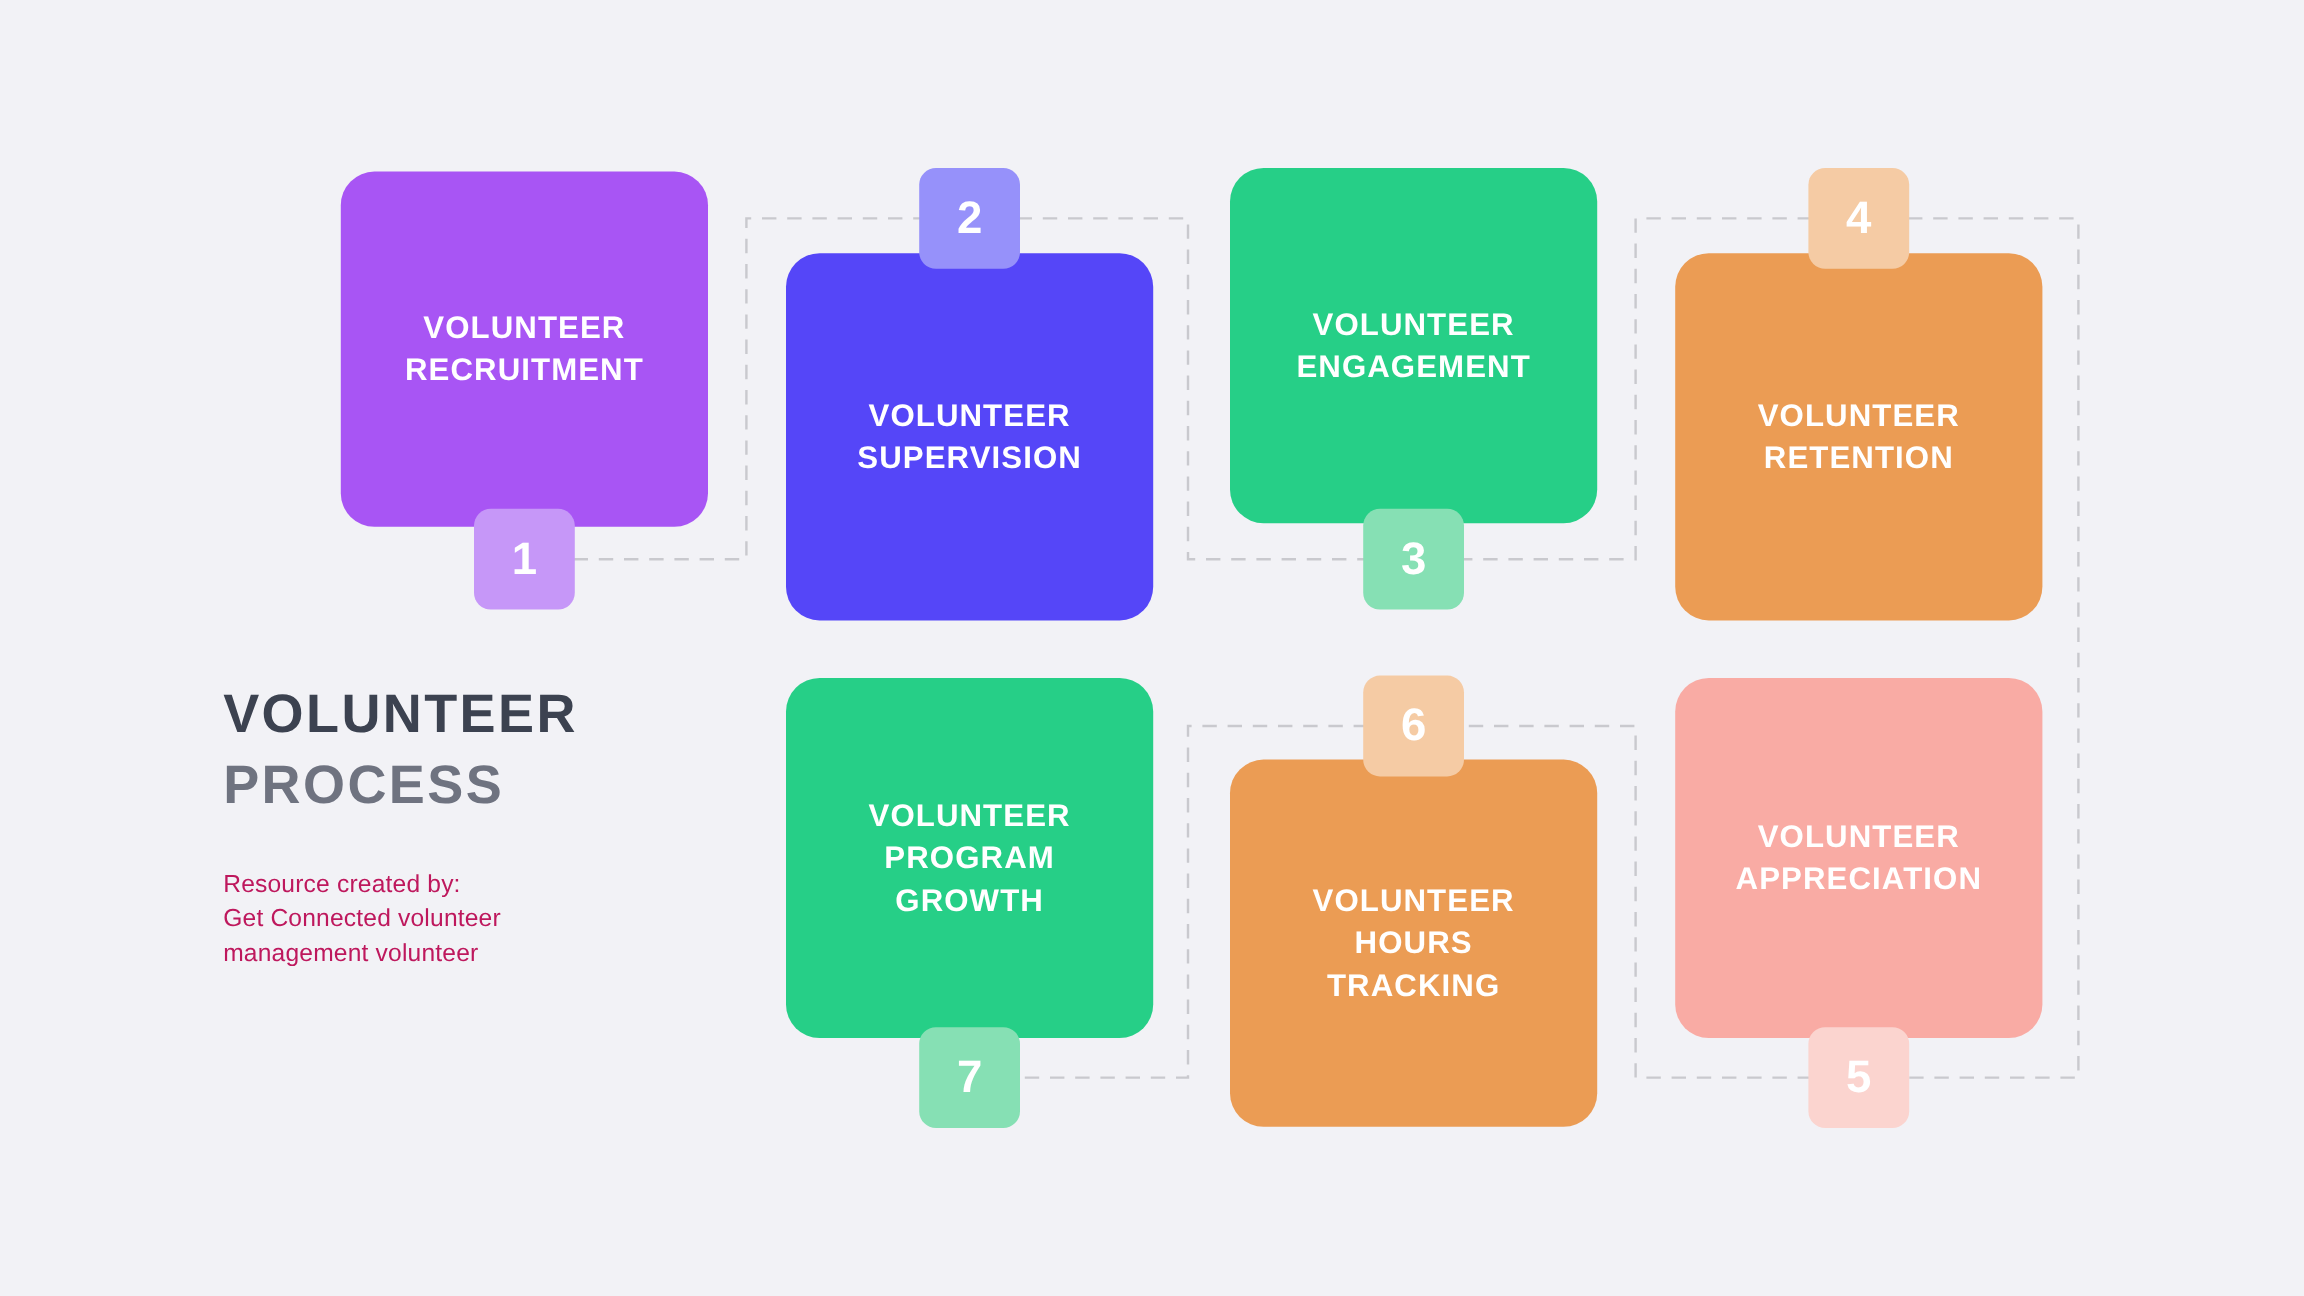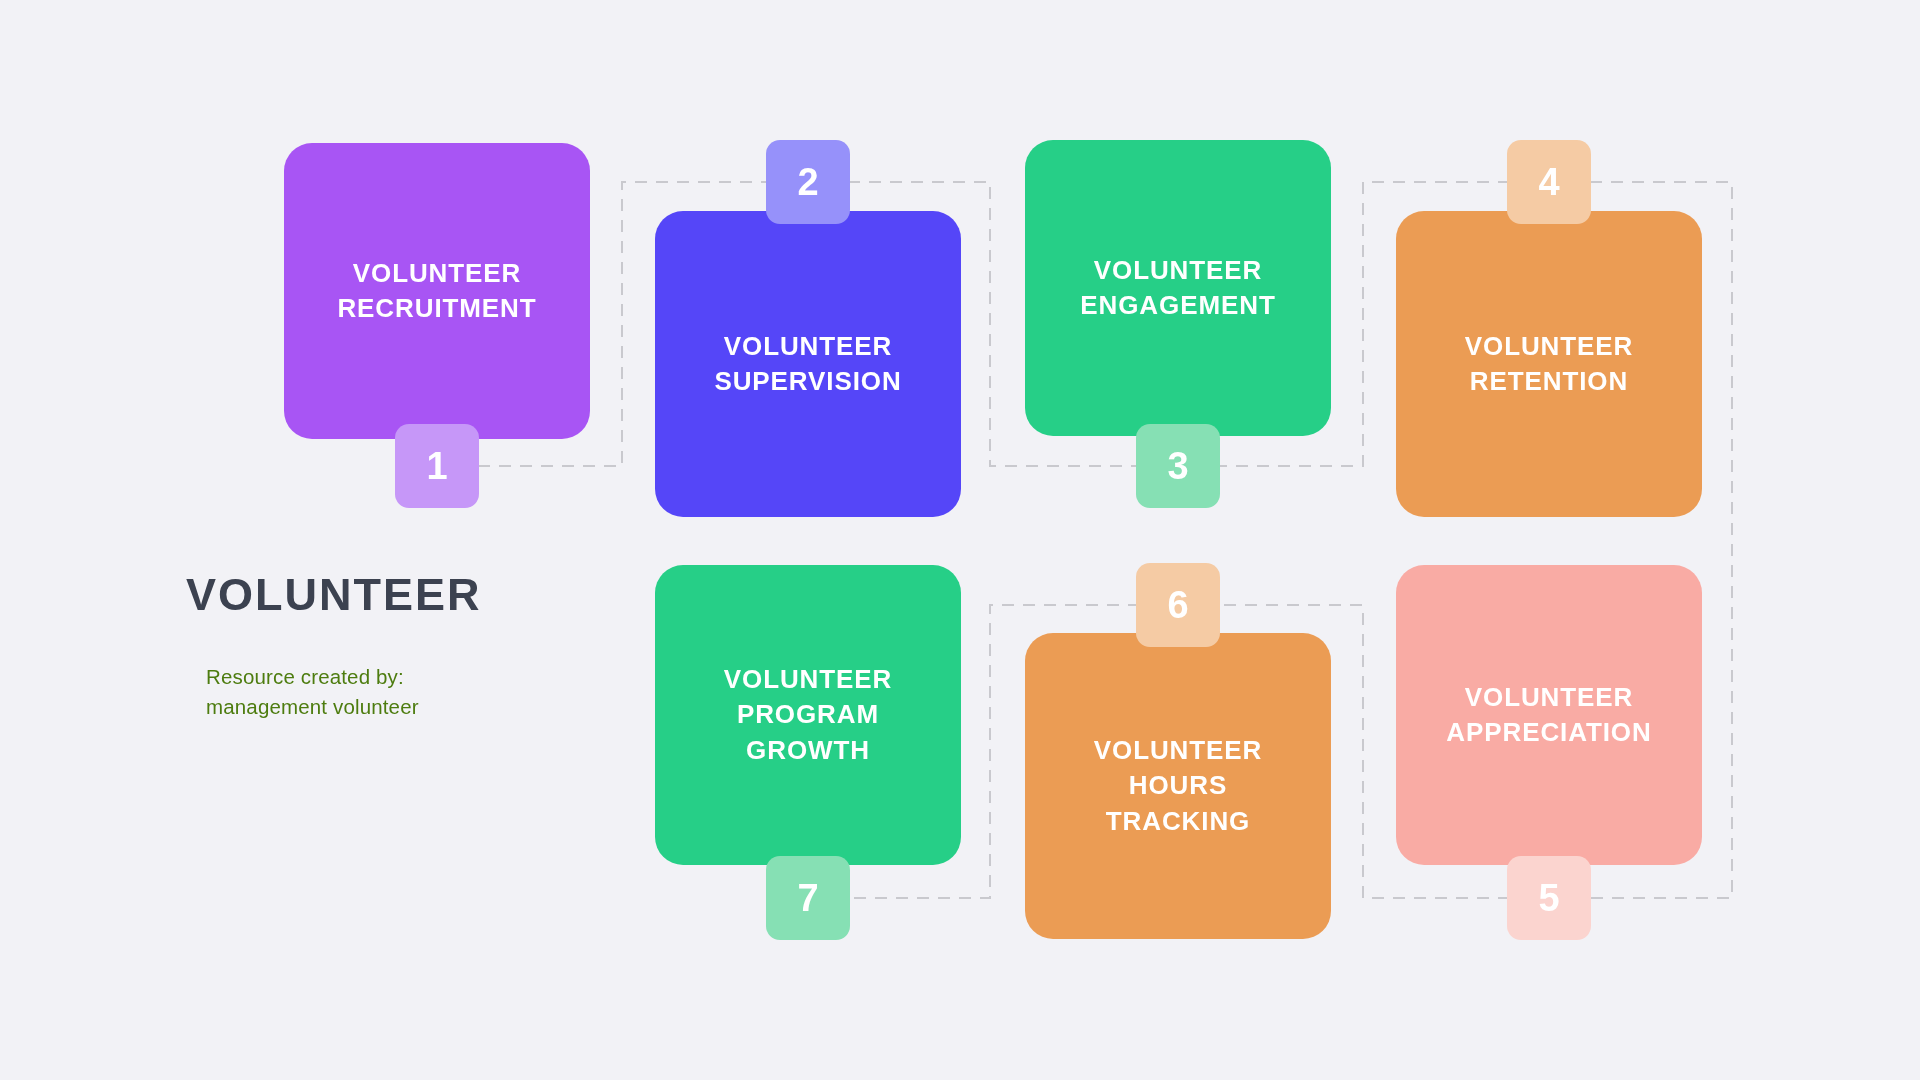--- a/index.html
+++ b/index.html
@@ -117,23 +117,25 @@
       <path d="M 1590 182 L 1732 182 L 1732 898 L 1590 898"></path>
 
       <path d="M 1510 898 L 1363 898 L 1363 605 L 1215 605"></path>
 
       <path d="M 1140 605 L 990 605 L 990 898 L 848 898"></path>
     </g>
   </svg>
 
   <div id="title-block">
     <div class="title-line title-strong" style="color: rgb(60, 66, 80);">VOLUNTEER</div>
+    <div class="title-line title-soft" style="color: rgb(111, 115, 128);">PROCESS</div>
 
-    <div id="attribution" style="color: #4d7c0f; margin-left: 20px;">
+    <div id="attribution" style="color: #be185d;">
       <div>Resource created by:</div>
+      <div>Get Connected volunteer</div>
       <div>management volunteer</div>
     </div>
   </div>
 
   <div class="card" style="left: 284px; top: 143px; width: 306px; height: 296px; background-color: rgb(168, 85, 244);">
     <div class="card-label">VOLUNTEER
 RECRUITMENT</div>
   </div>
   <div class="badge" style="left: 395px; top: 424px; background-color: rgb(198, 151, 248);">
     <span>1</span>

